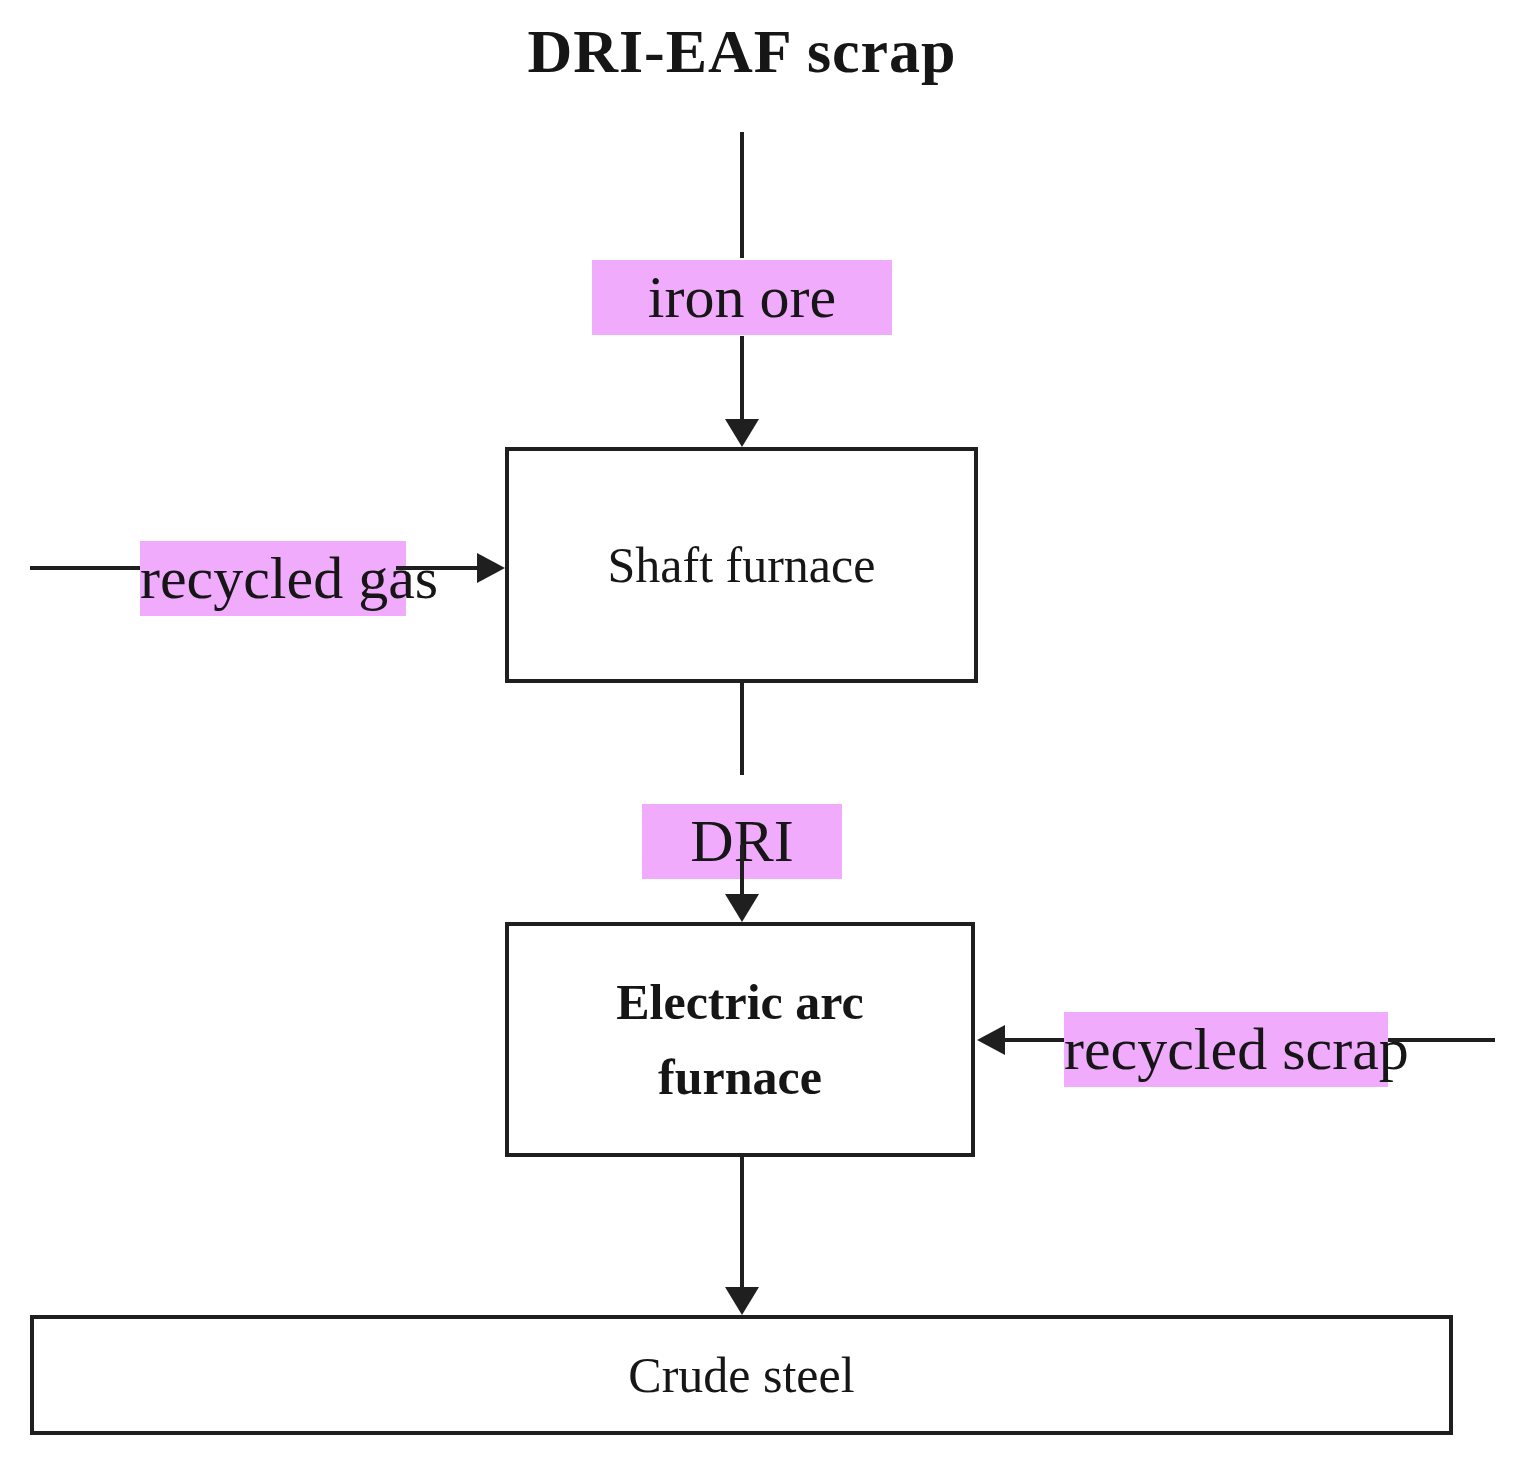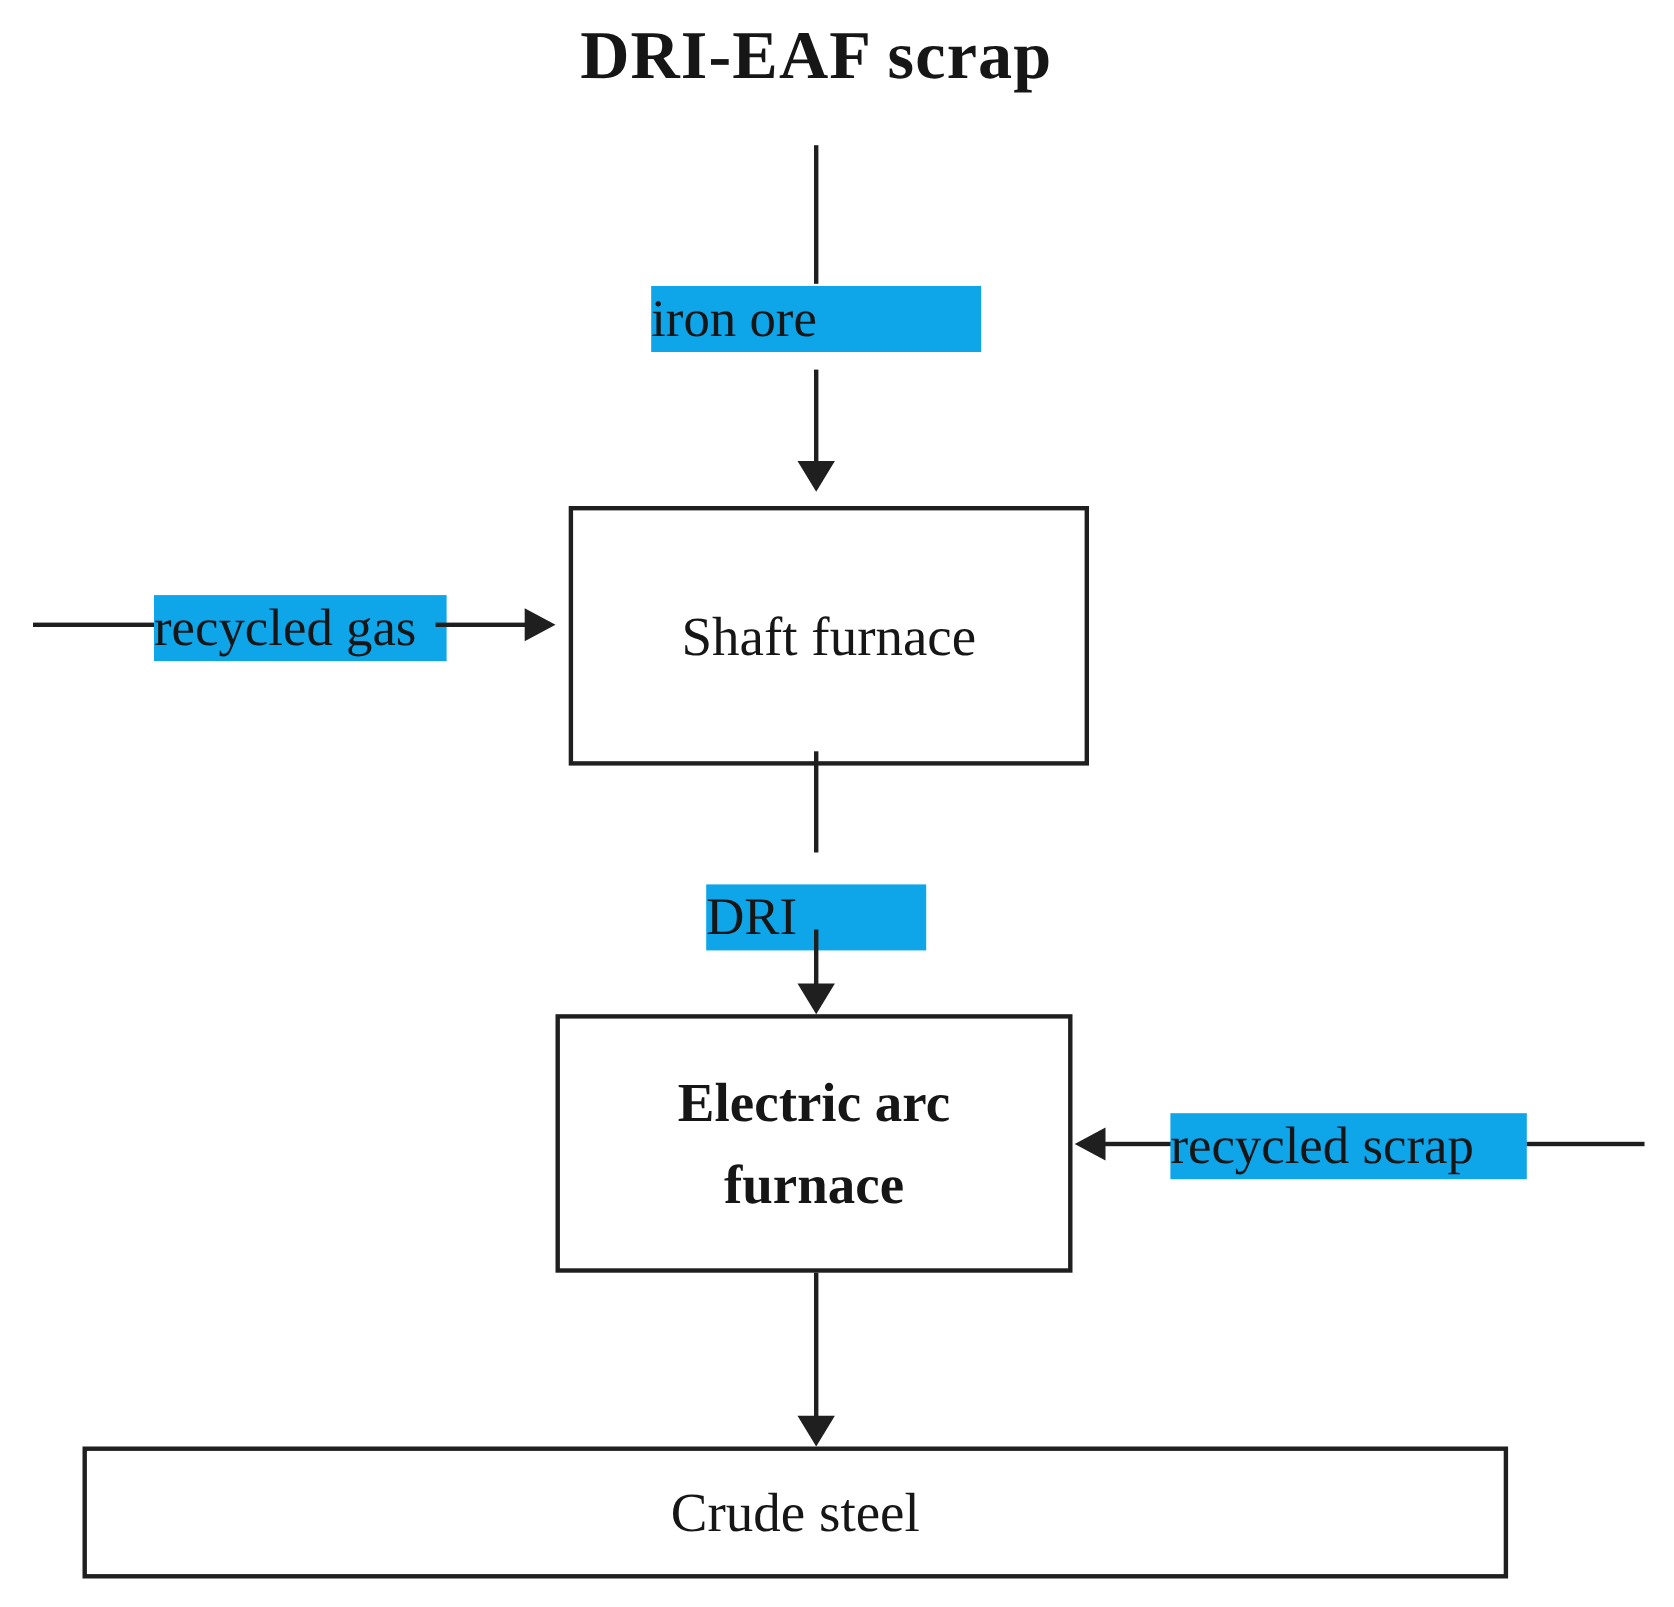--- a/index.html
+++ b/index.html
@@ -49,24 +49,24 @@
     width: 4px;
     background: #1f1f1f;
   }
   .hline {
     position: absolute;
     height: 4px;
     background: #1f1f1f;
   }
   .edge-label {
     position: absolute;
-    font-size: 48px;
+    font-size: 60px;
     line-height: 1.25;
-    text-align: left;
-    background: #0ea5e9;
+    text-align: center;
+    background: #f0abfc;
     white-space: nowrap;
   }
   .arrow-down {
     position: absolute;
     width: 0;
     height: 0;
     border-left: 17px solid transparent;
     border-right: 17px solid transparent;
     border-top: 28px solid #1f1f1f;
   }
@@ -94,21 +94,21 @@
 
   <div class="title">DRI-EAF scrap</div>
 
   <div class="vline" style="left:740px; top:132px; height:126px;"></div>
 
   <div class="edge-label" style="left:592px; top:260px; width:300px;">iron ore</div>
 
   <div class="vline" style="left:740px; top:336px; height:88px;"></div>
   <div class="arrow-down" style="left:725px; top:419px;"></div>
 
-  <div class="node" style="left:505px; top:460px; width:473px; height:236px;margin-left:12px;">
+  <div class="node" style="left:505px; top:447px; width:473px; height:236px;">
     <span class="node-label">Shaft furnace</span>
   </div>
 
   <div class="hline" style="left:30px; top:566px; width:118px;"></div>
   <div class="edge-label" style="left:140px; top:541px; width:266px;">recycled gas</div>
   <div class="hline" style="left:396px; top:566px; width:83px;"></div>
   <div class="arrow-right" style="left:477px; top:553px;"></div>
 
   <div class="vline" style="left:740px; top:683px; height:92px;"></div>
 
@@ -122,17 +122,17 @@
   </div>
 
   <div class="arrow-left" style="left:977px; top:1025px;"></div>
   <div class="hline" style="left:1004px; top:1038px; width:62px;"></div>
   <div class="edge-label" style="left:1064px; top:1012px; width:324px;font-family:Liberation Serif, serif;">recycled scrap</div>
   <div class="hline" style="left:1388px; top:1038px; width:107px;"></div>
 
   <div class="vline" style="left:740px; top:1157px; height:133px;"></div>
   <div class="arrow-down" style="left:725px; top:1287px;"></div>
 
-  <div class="node" style="left:30px; top:1315px; width:1296px; height:120px;margin-left:45px;">
+  <div class="node" style="left:30px; top:1315px; width:1423px; height:120px;">
     <span class="node-label">Crude steel</span>
   </div>
 
 </div>
 
 </body></html>

